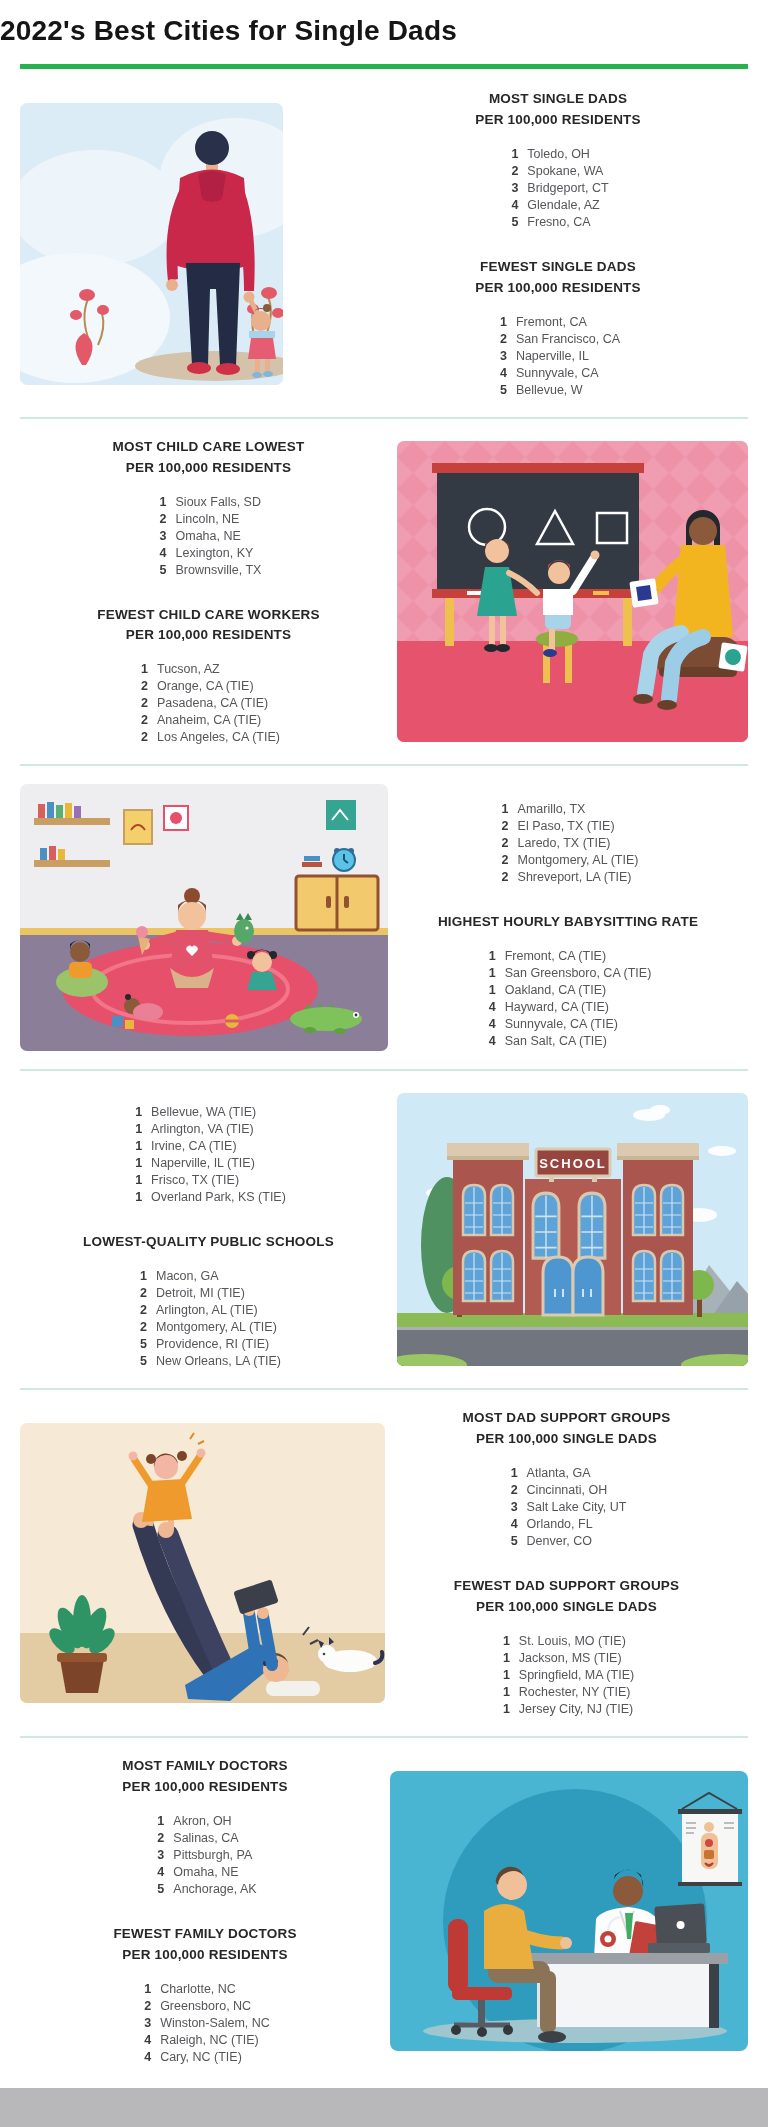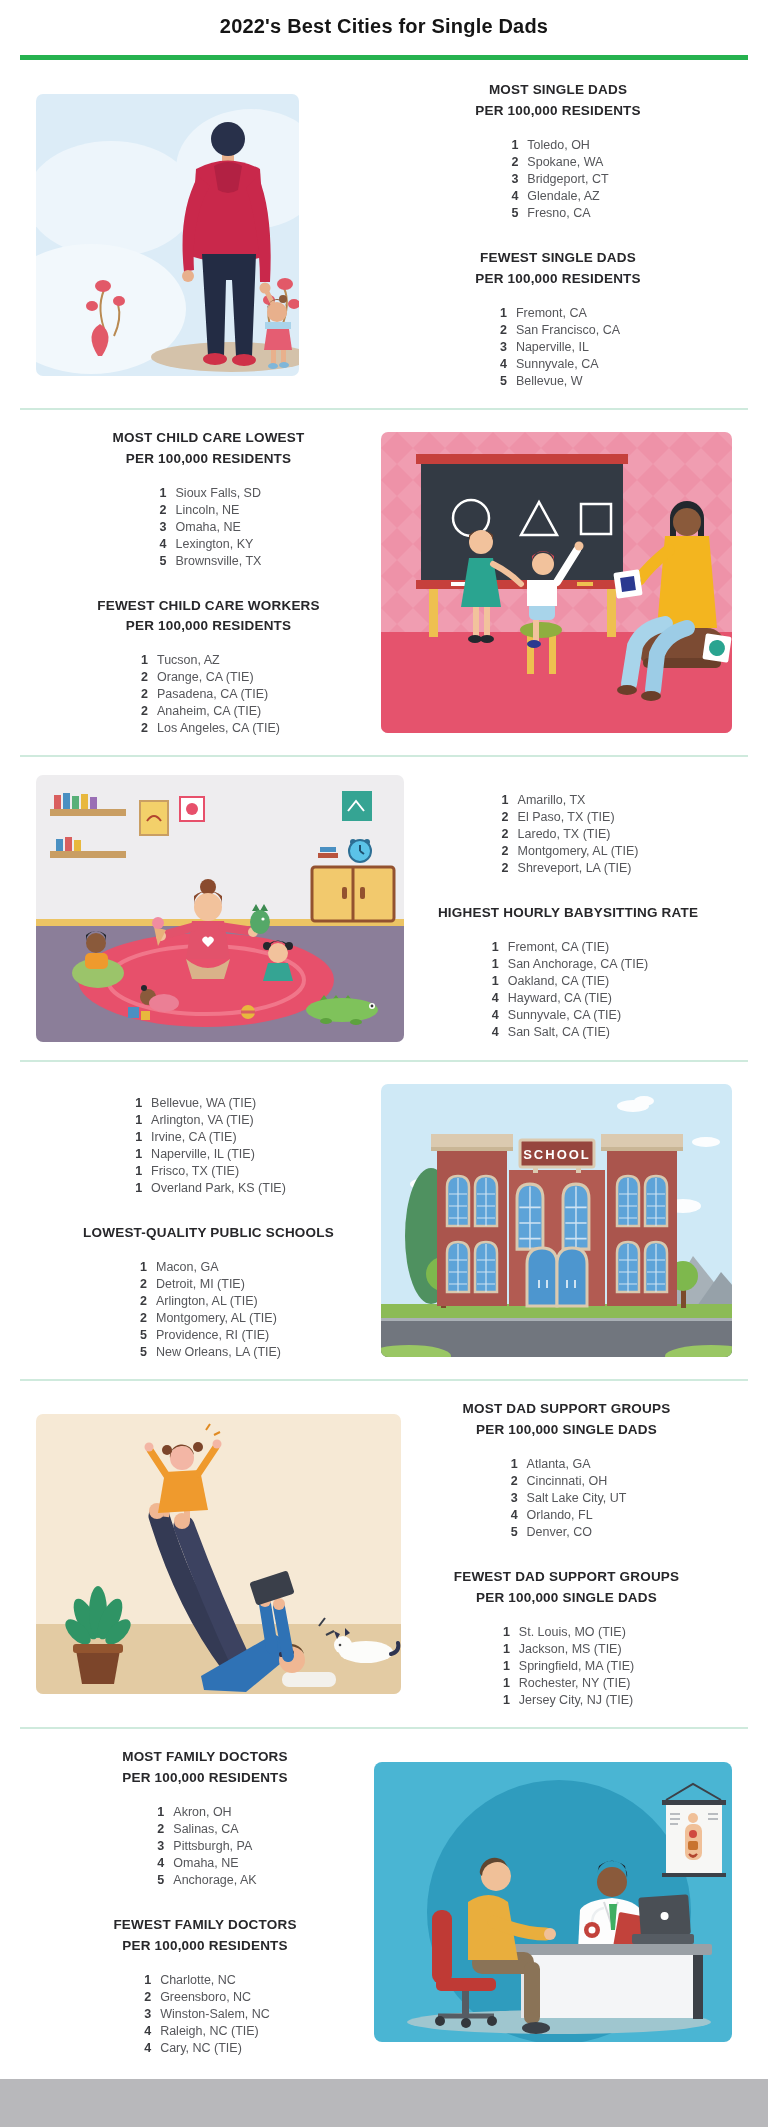--- a/index.html
+++ b/index.html
@@ -1,20 +1,20 @@
 <!DOCTYPE html>
 <html><head>
 <meta charset="utf-8">
 <style>
   html,body{margin:0;padding:0;background:#fff;}
   body{width:768px;font-family:"Liberation Sans",sans-serif;color:#27272a;}
   .page{width:768px;overflow:hidden;background:#fff;}
-  h1.page-title{font-size:20px;font-weight:700;text-align:center;margin:15px 0 17px;letter-spacing:.2px;color:#151515;}
+  h1.page-title{font-size:28px;font-weight:700;margin:15px 0 17px;letter-spacing:.2px;color:#151515;}
   .title-rule{height:5px;background:#26b24f;margin:0 20px;}
-  section.row{display:flex;align-items:center;padding:0 36px;}
+  section.row{display:flex;align-items:center;padding:0 20px;}
   section.row.first{margin-top:20px;}
   .divider{height:2px;background:#cfeadd;margin:18px 20px;}
   .illus{margin:0;flex:0 0 auto;font-size:0;line-height:0;}
   .lists-cell{flex:1 1 auto;display:flex;flex-direction:column;justify-content:center;}
   .s1 .lists-cell{padding-left:85px;}
   .list-title{font-size:13.5px;font-weight:700;text-align:center;white-space:pre-line;line-height:1.55;margin:0;letter-spacing:.2px;color:#27272a;}
   .rank-list{list-style:none;margin:15px auto 0;padding:0;width:fit-content;}
   .rank-row{display:flex;gap:9px;font-size:12.5px;line-height:17px;color:#55565a;}
   .rank{font-weight:700;color:#3a3b3f;min-width:11px;text-align:right;}
   .list-block + .list-block{margin-top:26px;}
@@ -374,21 +374,21 @@
       </div>
       <div class="list-block">
         <h2 class="list-title">HIGHEST HOURLY BABYSITTING RATE</h2>
         <ul class="rank-list">
             <li class="rank-row">
               <span class="rank">1</span>
               <span class="city">Fremont, CA (TIE)</span>
             </li>
             <li class="rank-row">
               <span class="rank">1</span>
-              <span class="city">San Anchorage, CA (TIE)</span>
+              <span class="city">San Greensboro, CA (TIE)</span>
             </li>
             <li class="rank-row">
               <span class="rank">1</span>
               <span class="city">Oakland, CA (TIE)</span>
             </li>
             <li class="rank-row">
               <span class="rank">4</span>
               <span class="city">Hayward, CA (TIE)</span>
             </li>
             <li class="rank-row">

